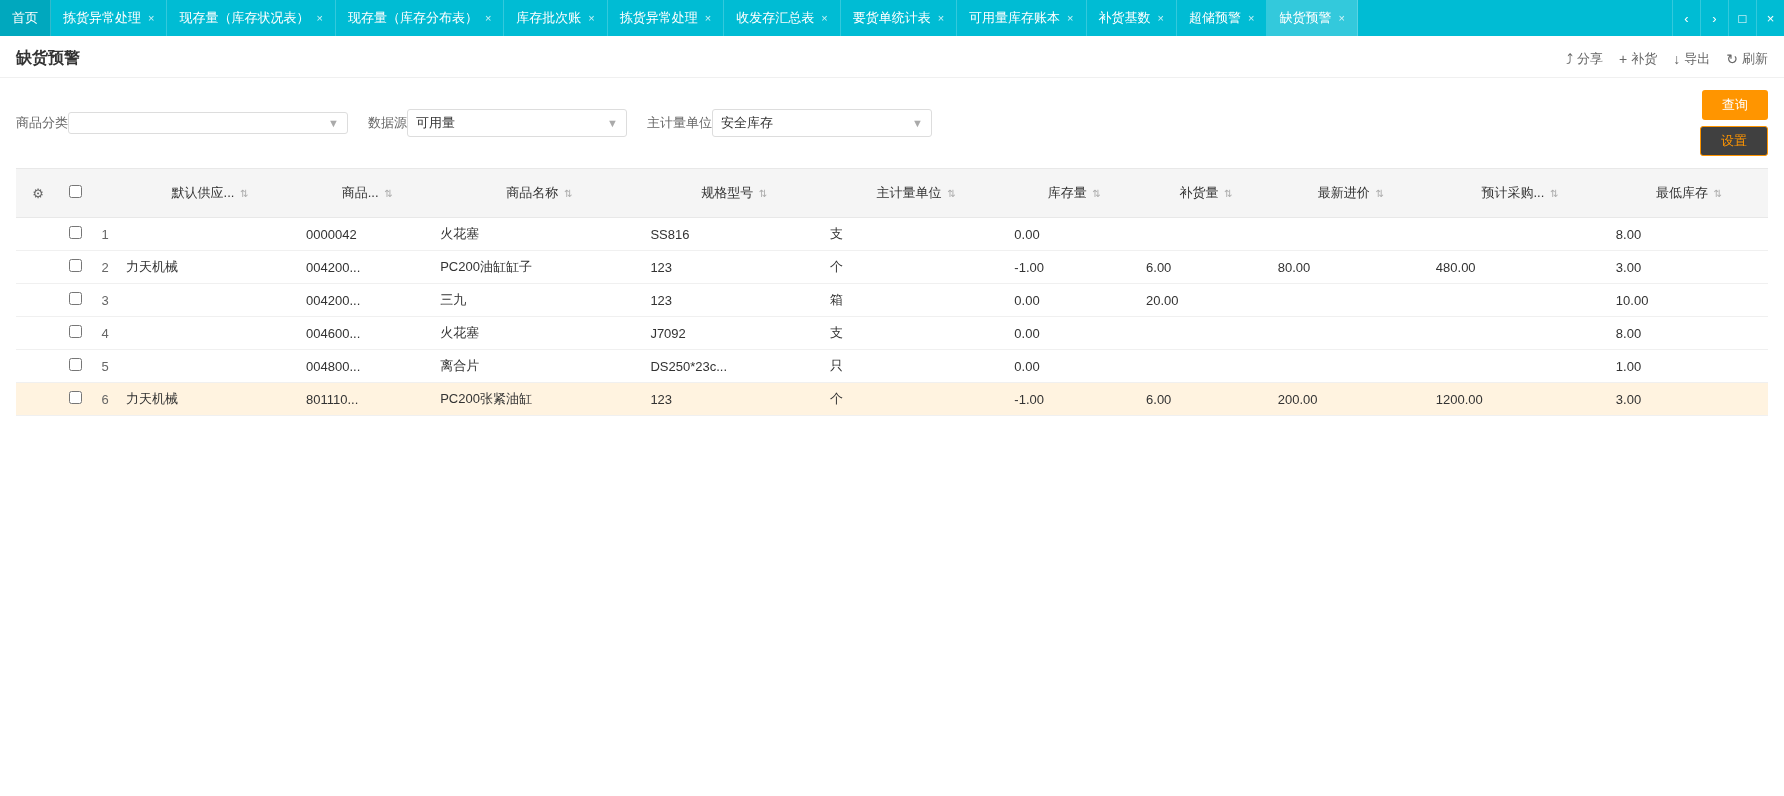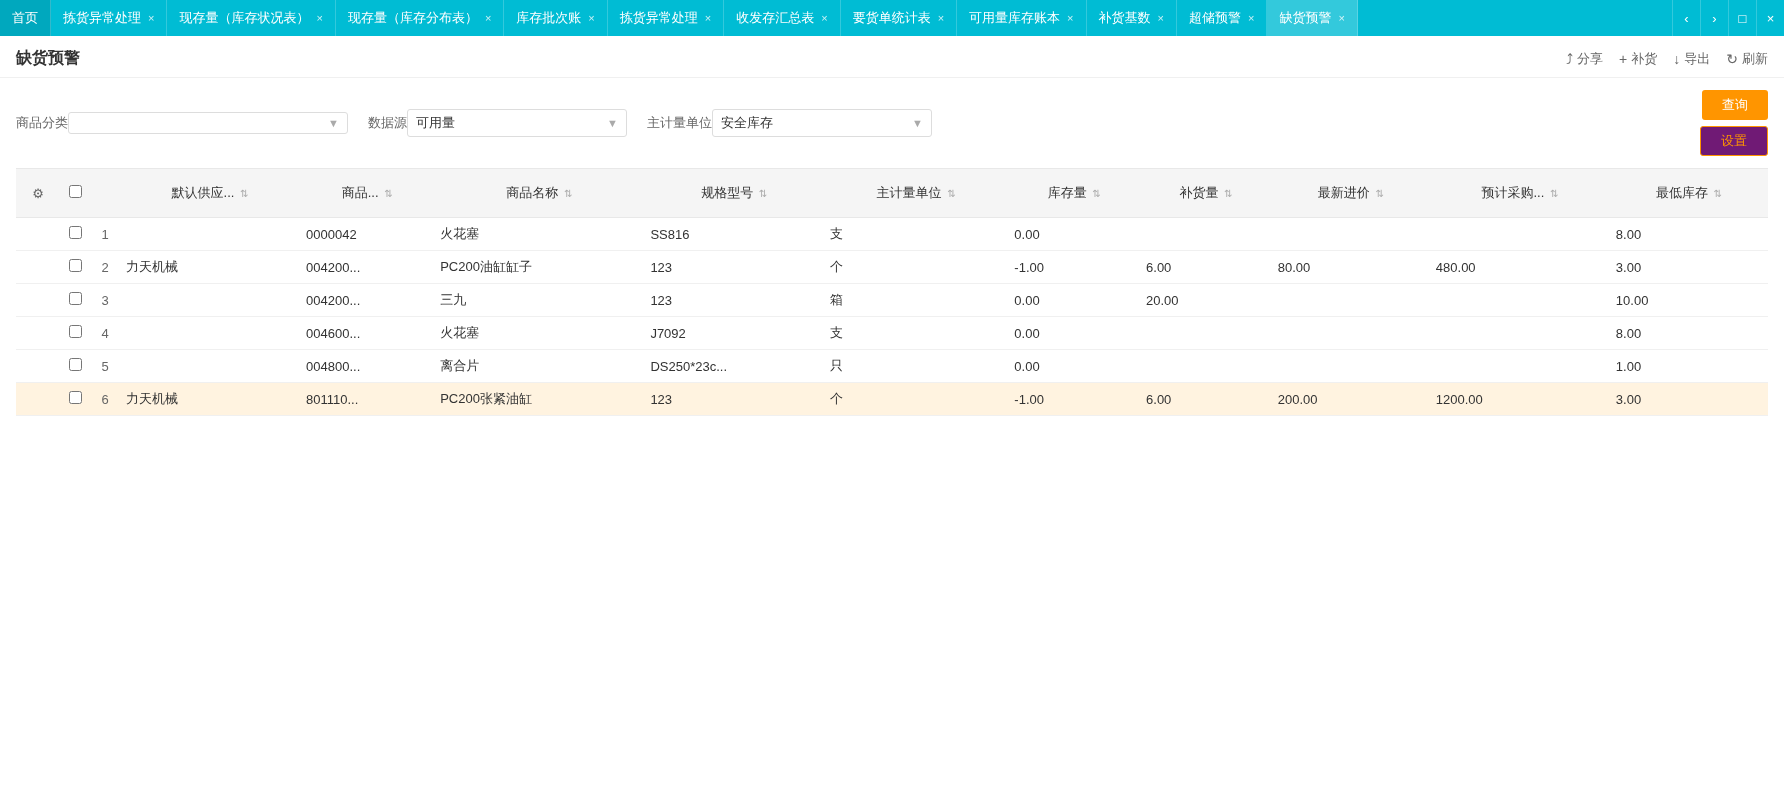--- a/index.html
+++ b/index.html
@@ -132,21 +132,21 @@
     .btn-query {
       background: #ff9500;
       color: #fff;
       border: none;
       border-radius: 3px;
       padding: 6px 20px;
       cursor: pointer;
       font-size: 13px;
     }
     .btn-settings {
-      background: #701a75;
+      background: #404040;
       color: #ff9500;
       border: 1px solid #ff9500;
       border-radius: 3px;
       padding: 5px 20px;
       cursor: pointer;
       font-size: 13px;
     }
 
     
     .table-container {

